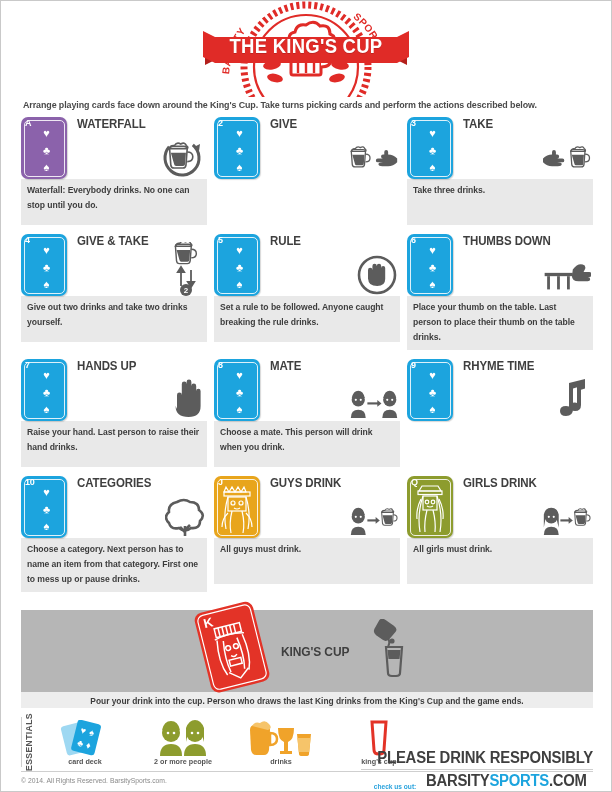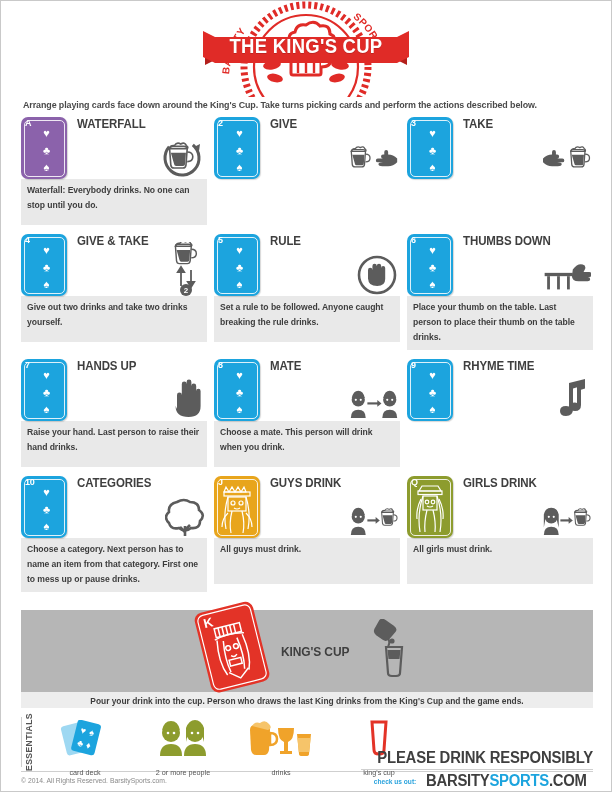--- a/index.html
+++ b/index.html
@@ -176,40 +176,40 @@
     border-right: 1px solid #cfcfcf;
     padding-right: 2px;
     margin-right: 5px;
   }
   .ess-items { display: flex; align-items: flex-end; gap: 6px; padding-top: 1px; }
   .ess-item {
     width: 92px; text-align: center;
   }
   .ess-item .ess-ico { height: 38px; display:flex; align-items:flex-end; justify-content:center; }
   .ess-item .ess-cap {
-    font-size: 7.2px; font-weight: normal; color: #555; margin-top: 12px;
+    font-size: 7.2px; font-weight: bold; color: #555; margin-top: 1px;
   }
 
   
   .footer {
     position: relative;
     margin: 3px 18px 0 20px;
     display: flex; justify-content: space-between; align-items: flex-start;
   }
   .copy {
     font-size: 6.8px; color: #8a8a8a; padding-top: 2px;
   }
   .brandblock { text-align: right; margin-top: -26px; }
   .pdr {
     font-size: 16px; font-weight: bold; color: #3f3f3f;
     letter-spacing: -0.2px; transform: scaleX(0.93); transform-origin: right center;
     white-space: nowrap;
   }
   .brandline {
-    display: flex; align-items: center; justify-content: flex-end;
+    display: flex; align-items: flex-end; justify-content: flex-end;
     gap: 4px; margin-top: 2px;
     border-top: 1px solid #cfcfcf; padding-top: 2px;
   }
   .checkus { font-size: 6.6px; color: #2aa3dd; font-weight: bold; }
   .burl { font-size: 16px; font-weight: bold; color: #3f3f3f;
           letter-spacing: -0.3px; transform: scaleX(0.93); white-space: nowrap; }
   .burl .blue { color: #1ca4de; }
 </style>
 </head>
 <body>
@@ -344,20 +344,21 @@
               </g>
               <g transform="translate(32,4) scale(0.78)">
                 <path d="M2 6 q0 -3 4 -3 l14 0 q4 0 4 3 l-1.5 20 q-.5 4 -4 4 l-11 0 q-3.5 0 -4 -4 Z" fill="none" stroke="#5C5C5C" stroke-width="2"></path>
                 <path d="M24 10 q7 0 7 6 q0 6 -7 6" fill="none" stroke="#5C5C5C" stroke-width="2"></path>
                 <path d="M3.6 11 L22.4 11 L21.4 25 q-.3 2.4 -2.6 2.4 l-8.6 0 q-2.3 0 -2.6 -2.4 Z" fill="#5C5C5C"></path>
                 <path d="M2 6 q1 -5 6 -4 q3 -5 8 -2 q5 -3 7 2 q3 2 1 4 Z" fill="none" stroke="#5C5C5C" stroke-width="2"></path>
               </g>
             </svg>
           </div>
         </div>
+        <div class="desc">Take three drinks.</div>
         <div class="row-pad"></div>
       </div>
       <div class="cell">
         <div class="cell-top">
           <div class="card" style="background:#1CA4DE">
             <div class="inner-line"></div>
             <div class="rank">4</div>
             <div class="pips">
               <span>♥</span>
               <span>♣</span>

